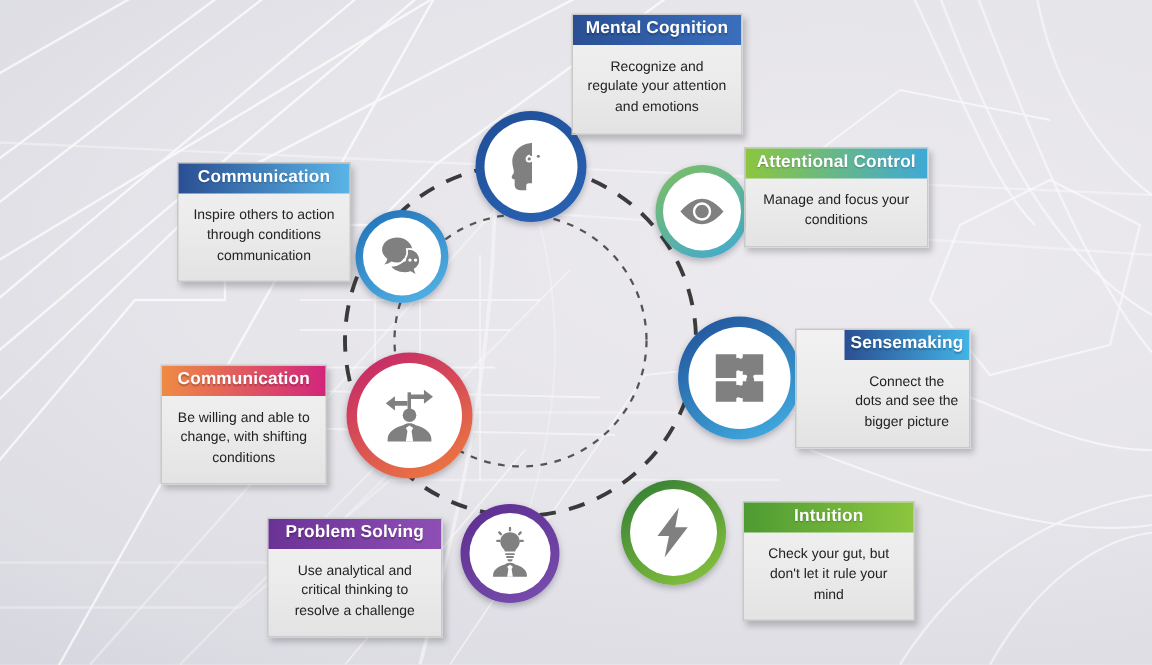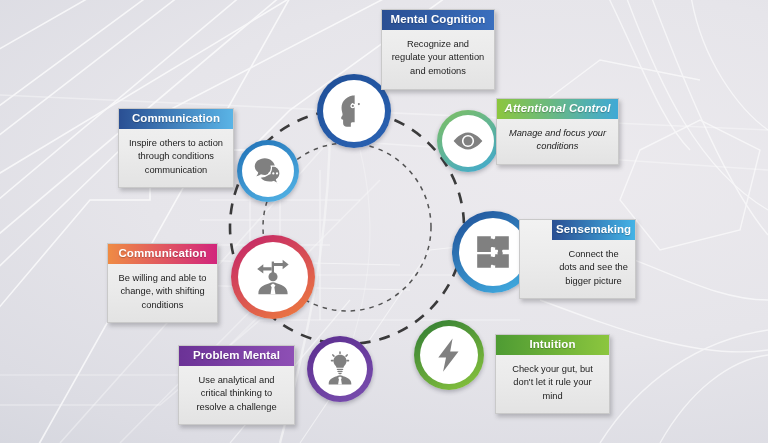--- a/index.html
+++ b/index.html
@@ -203,34 +203,34 @@
       </g>
     </svg>
         </div>
       </div>
     </div>
   <div id="cards-layer">
       <div class="card" style="left: 381px; top: 9px; width: 114px; min-height: 81px;">
         <div class="hdr" style="background: linear-gradient(90deg, rgb(42, 79, 147) 0%, rgb(58, 111, 190) 100%);">Mental Cognition</div>
         <div class="body">Recognize and regulate your attention and emotions</div>
       </div>
-      <div class="card" style="left: 496px; top: 98px; width: 123px; min-height: 67px; font-style: italic;">
+      <div class="card" style="left: 496px; top: 98px; width: 123px; min-height: 67px;">
         <div class="hdr" style="background: linear-gradient(90deg, rgb(140, 198, 62) 0%, rgb(63, 169, 214) 100%);">Attentional Control</div>
         <div class="body">Manage and focus your conditions</div>
       </div>
-      <div class="card" style="left: 519px; top: 219px; width: 117px; min-height: 68px; padding-left: 32px;">
+      <div class="card" style="left: 530px; top: 219px; width: 117px; min-height: 68px; padding-left: 32px;">
         <div class="hdr" style="background: linear-gradient(90deg, rgb(42, 79, 147) 0%, rgb(67, 179, 230) 100%);">Sensemaking</div>
         <div class="body">Connect the dots and see the bigger picture</div>
       </div>
       <div class="card" style="left: 495px; top: 334px; width: 115px; min-height: 79px;">
         <div class="hdr" style="background: linear-gradient(90deg, rgb(78, 155, 51) 0%, rgb(140, 198, 62) 100%);">Intuition</div>
         <div class="body">Check your gut, but don't let it rule your mind</div>
       </div>
       <div class="card" style="left: 178px; top: 345px; width: 117px; min-height: 80px;">
-        <div class="hdr" style="background: linear-gradient(90deg, rgb(107, 50, 150) 0%, rgb(142, 79, 181) 100%);">Problem Mental</div>
+        <div class="hdr" style="background: linear-gradient(90deg, rgb(107, 50, 150) 0%, rgb(142, 79, 181) 100%);">Problem Solving</div>
         <div class="body">Use analytical and critical thinking to resolve a challenge</div>
       </div>
       <div class="card" style="left: 107px; top: 243px; width: 111px; min-height: 76px;">
         <div class="hdr" style="background: linear-gradient(90deg, rgb(239, 139, 68) 0%, rgb(210, 37, 124) 100%);">Communication</div>
         <div class="body">Be willing and able to change, with shifting conditions</div>
       </div>
       <div class="card" style="left: 118px; top: 108px; width: 116px; min-height: 74px;">
         <div class="hdr" style="background: linear-gradient(90deg, rgb(42, 79, 147) 0%, rgb(90, 180, 230) 100%);">Communication</div>
         <div class="body">Inspire others to action through conditions communication</div>
       </div>

